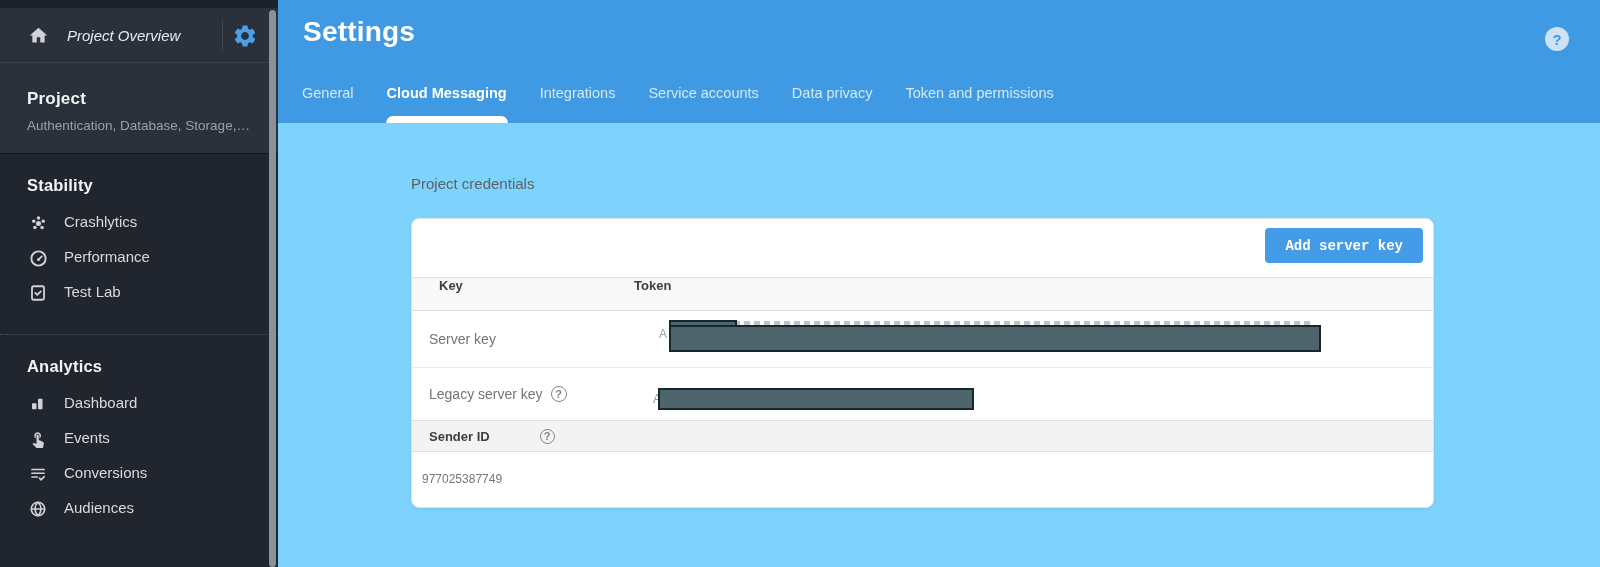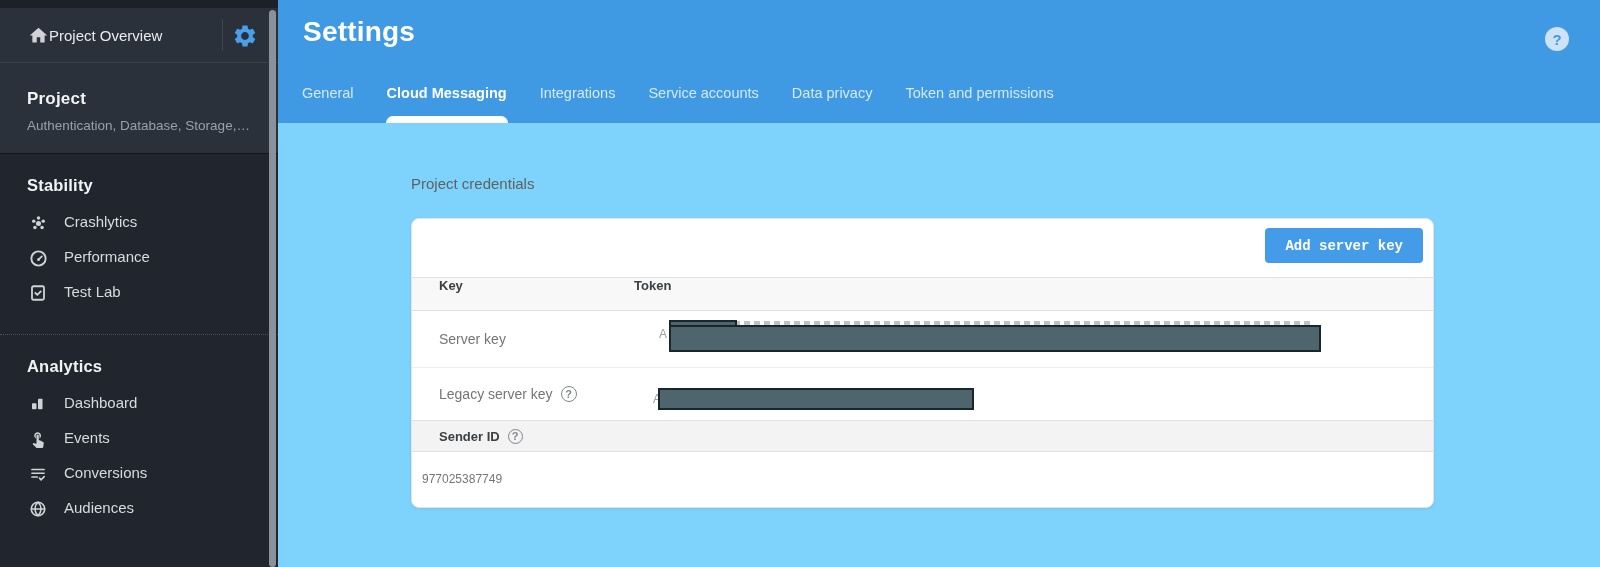--- a/index.html
+++ b/index.html
@@ -6,21 +6,21 @@
   html,body { width:1600px; height:567px; overflow:hidden;
     font-family:"Liberation Sans","DejaVu Sans",sans-serif; background:#edeff0; }
 
   
   .sidebar { position:absolute; left:0; top:0; width:278px; height:567px;
     background:#20252e; }
   .sidebar-topstrip { height:8px; background:#1c2128; }
   .sidebar-upper { background:#2b313b; border-bottom:1px solid #12161c; }
   .sb-header { position:relative; height:54px; display:flex; align-items:center; }
   .sb-header .home-wrap { margin-left:28px; display:flex; align-items:center; }
-  .sb-header .title { color:#e8eaed; font-size:15px; }
+  .sb-header .title { margin-left:18px; color:#e8eaed; font-size:15px;font-style:italic; }
   .sb-divider-v { position:absolute; left:222px; top:11px; height:32px; width:1px; background:#3d444f; }
   .sb-gear { position:absolute; left:232px; top:15px; width:26px; height:26px; cursor:pointer; }
   .sb-develop { padding:26px 24px 20px 27px; }
   .sb-develop .heading { color:#f1f3f4; font-size:17px; font-weight:bold; letter-spacing:.2px; }
   .sb-develop .sub { margin-top:9px; color:#9aa0a6; font-size:13.5px; white-space:nowrap; overflow:hidden; }
   .sb-section { padding-top:22px; }
   .sb-section .heading { padding-left:27px; color:#f1f3f4; font-size:16.5px; font-weight:bold; letter-spacing:.2px; }
   .sb-items { margin-top:18px; }
   .sb-item { display:flex; align-items:flex-start; height:35px; padding-left:28px; cursor:pointer; }
   .sb-item .ico { width:20px; height:20px; display:flex; align-items:center; justify-content:center; }
@@ -55,22 +55,22 @@
     border:none; border-radius:4px; cursor:pointer; font-family:Liberation Mono, monospace; }
   .thead { display:flex; height:34px; background:#f8f8f8;
     border-top:1px solid #e0e0e0; border-bottom:1px solid #e0e0e0; }
   .th-key { padding-left:27px; width:222px; font-size:13px; font-weight:bold; color:#3c4043; }
   .th-token { font-size:13px; font-weight:bold; color:#3c4043; }
   .trow { position:relative; display:flex; align-items:center; }
   .row-server { height:56px; }
   .row-legacy { height:53px; border-top:1px solid #ececec; }
   .row-sender { height:32px; background:#f3f3f3; border-top:1px solid #e0e0e0; border-bottom:1px solid #e0e0e0; }
   .row-value { height:54px; }
-  .td-key { padding-left:27px; width:222px; font-size:14px; color:#757575; display:flex; align-items:center; }
-  .td-key.bold { font-size:13px; font-weight:bold; color:#3c4043; }
+  .td-key { padding-left:17px; width:222px; font-size:14px; color:#757575; display:flex; align-items:center; }
+  .td-key.bold { font-size:13px; font-weight:bold; color:#3c4043;gap:42px; }
   .help-q { margin-left:8px; width:16px; height:16px; border:1.5px solid #80868b; border-radius:50%;
     color:#80868b; font-size:11px; font-weight:bold; display:inline-flex;
     align-items:center; justify-content:center; cursor:pointer; }
   .frag { position:absolute; color:#9e9e9e; font-size:12px; }
   .smudge { position:absolute; height:4px; opacity:.55;
     background:repeating-linear-gradient(90deg,#8a9096 0 6px,transparent 6px 10px); }
   .redact { position:absolute; background:#4e656d; border:2px solid #18272c; }
   .redact-step { position:absolute; background:#4e656d; border:2px solid #18272c; border-bottom:none; }
   .td-value { padding-left:10px; font-size:12px; color:#757575; }
 

